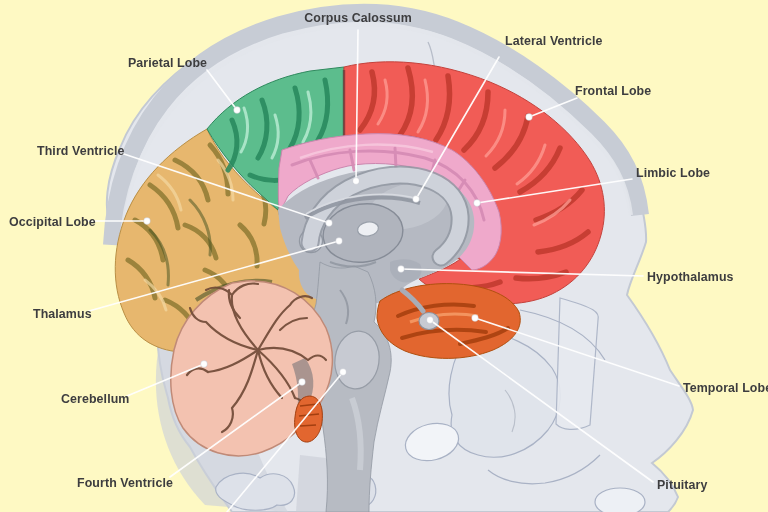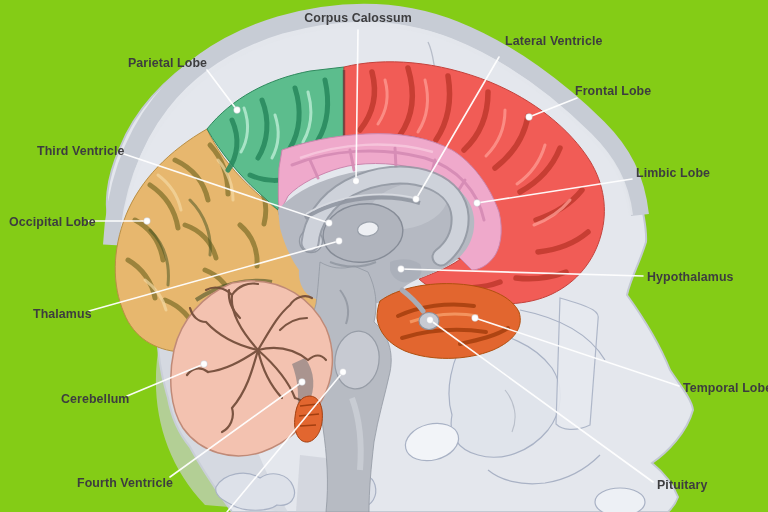--- a/index.html
+++ b/index.html
@@ -1,16 +1,16 @@
 <!DOCTYPE html>
 <html><head>
 <meta charset="utf-8">
 <style>
   html,body{margin:0;padding:0;background:#ffffff;}
-  .stage{position:relative;width:768px;height:512px;background:#84cc16;overflow:hidden;}
+  .stage{position:relative;width:768px;height:512px;background:#fef9c3;overflow:hidden;}
   svg{display:block;}
   .lbl{font-family:"Liberation Sans",sans-serif;font-size:12.4px;font-weight:600;letter-spacing:.1px;}
   .leader{stroke:#ffffff;stroke-width:1.6;opacity:.95;stroke-linecap:round;}
   .dot{fill:#ffffff;stroke:rgba(150,156,168,.4);stroke-width:.7;}
   .sulci{fill:none;stroke-linecap:round;}
   .bone{stroke:#a9b2c5;stroke-width:1.2;}
 </style>
 </head>
 <body>
 

